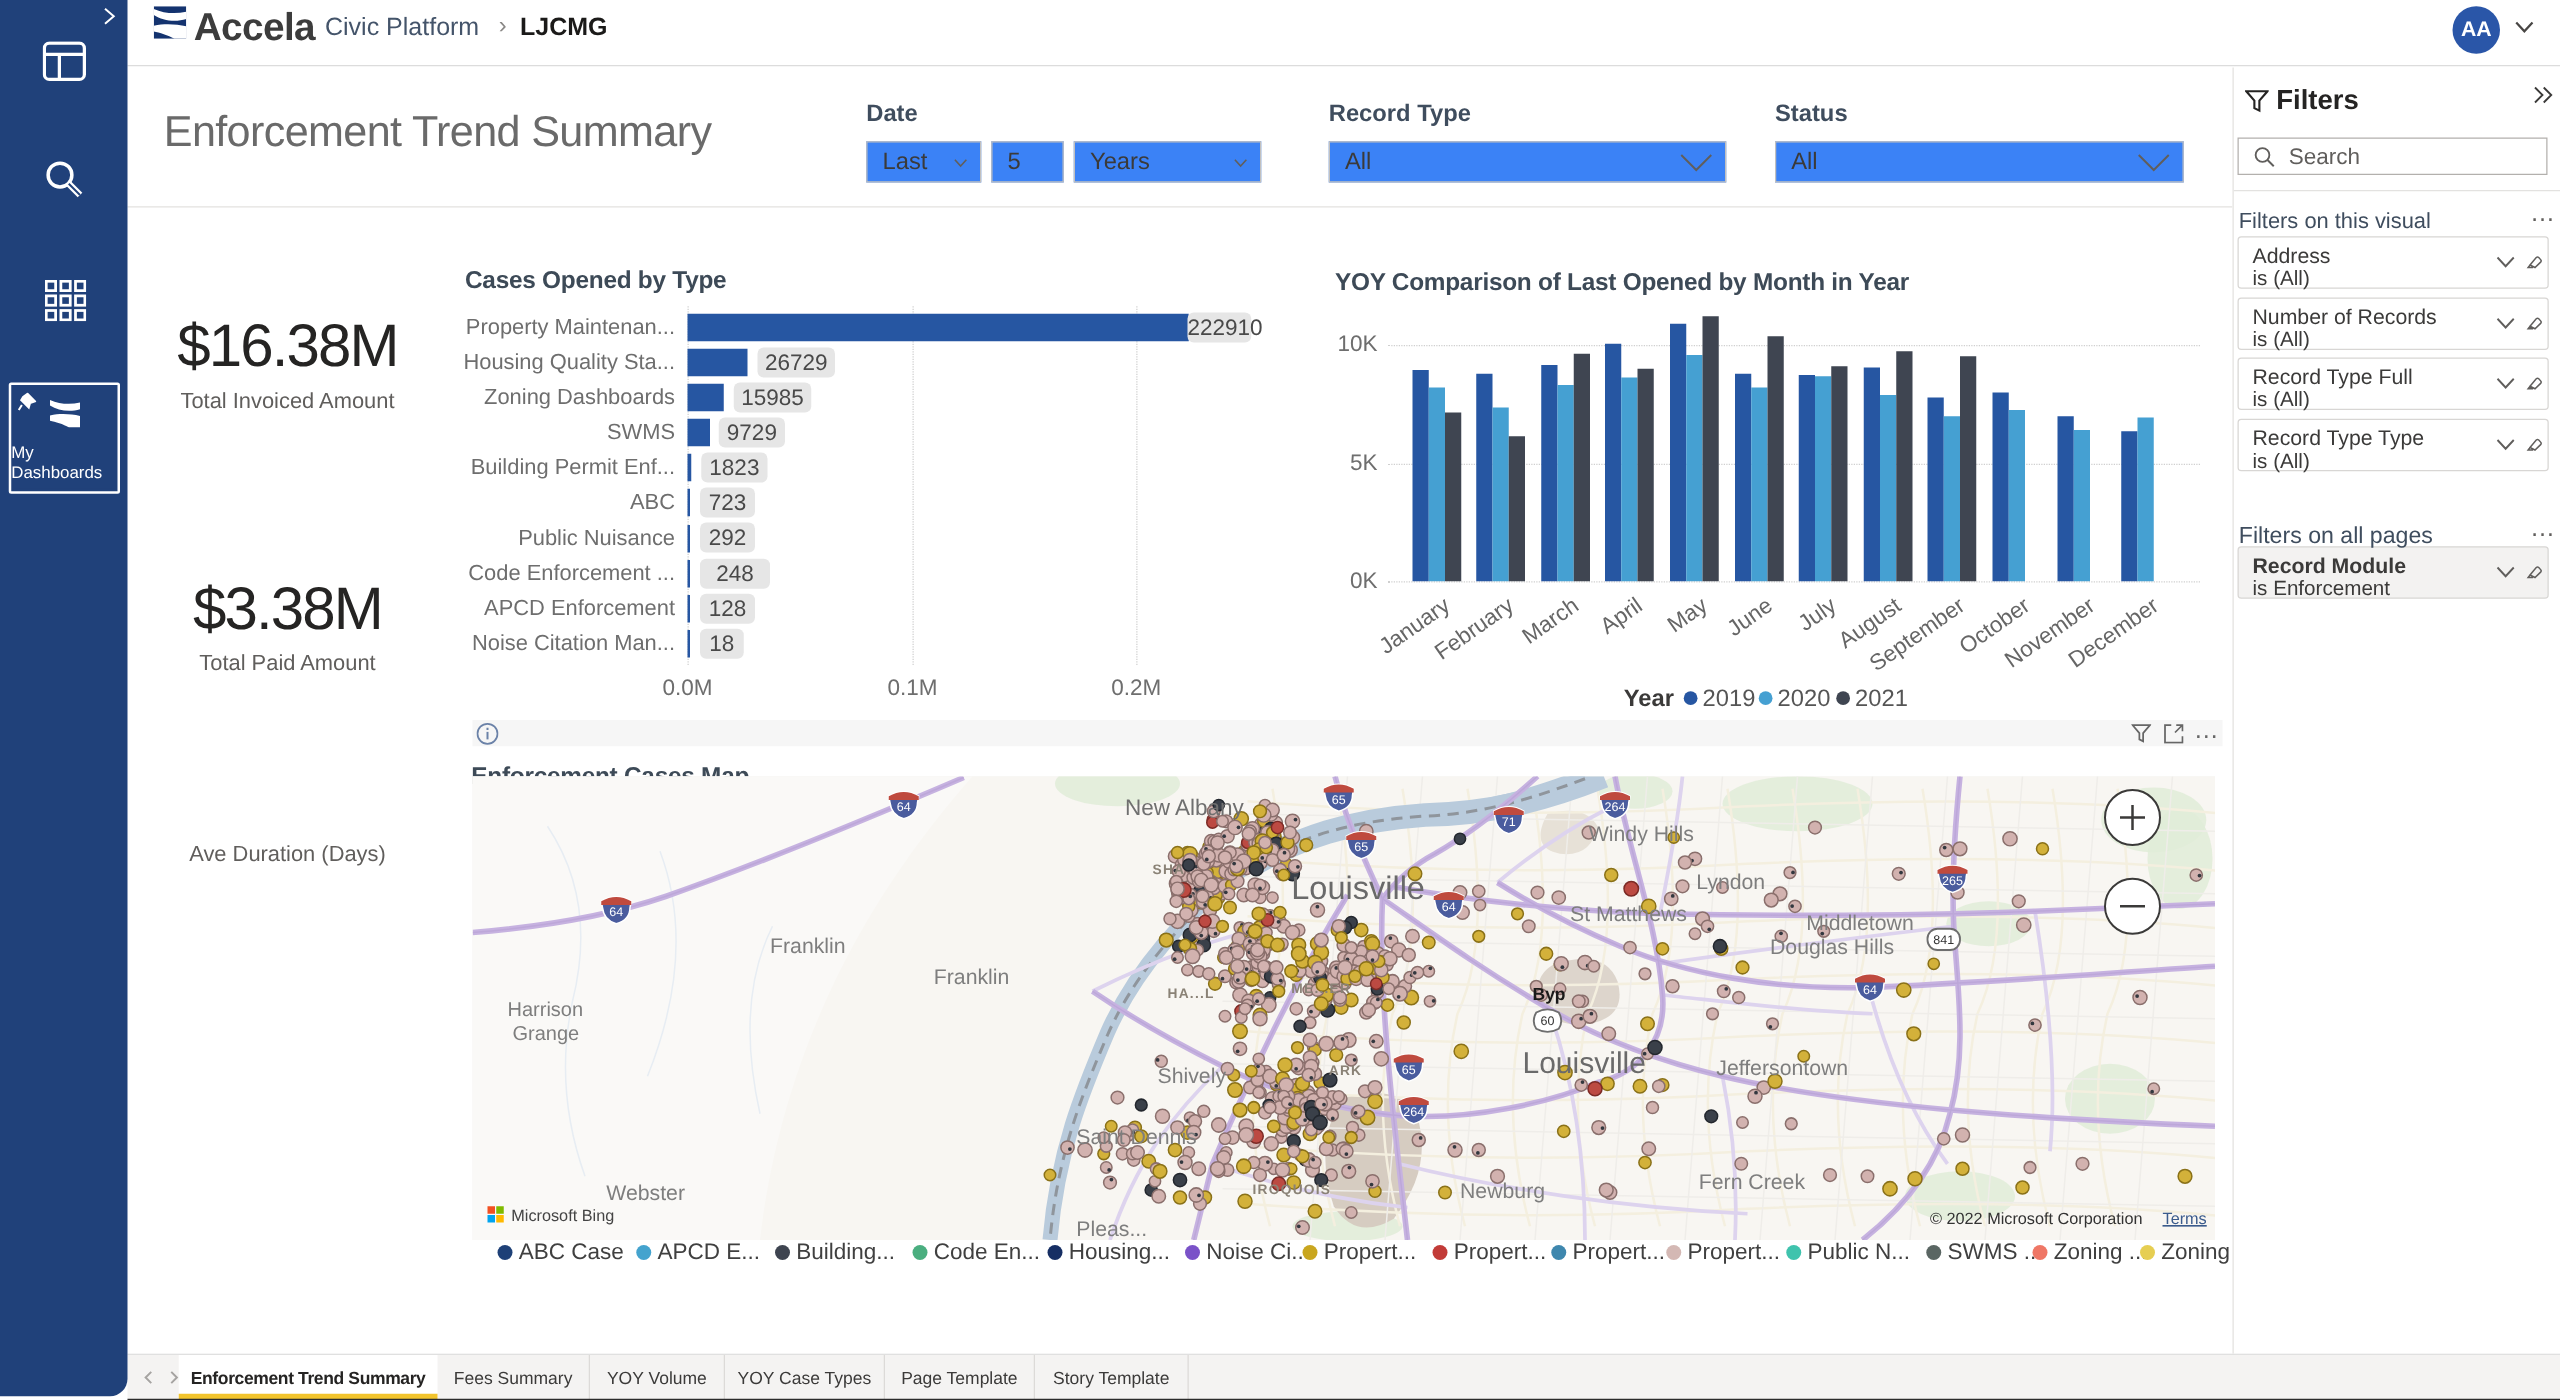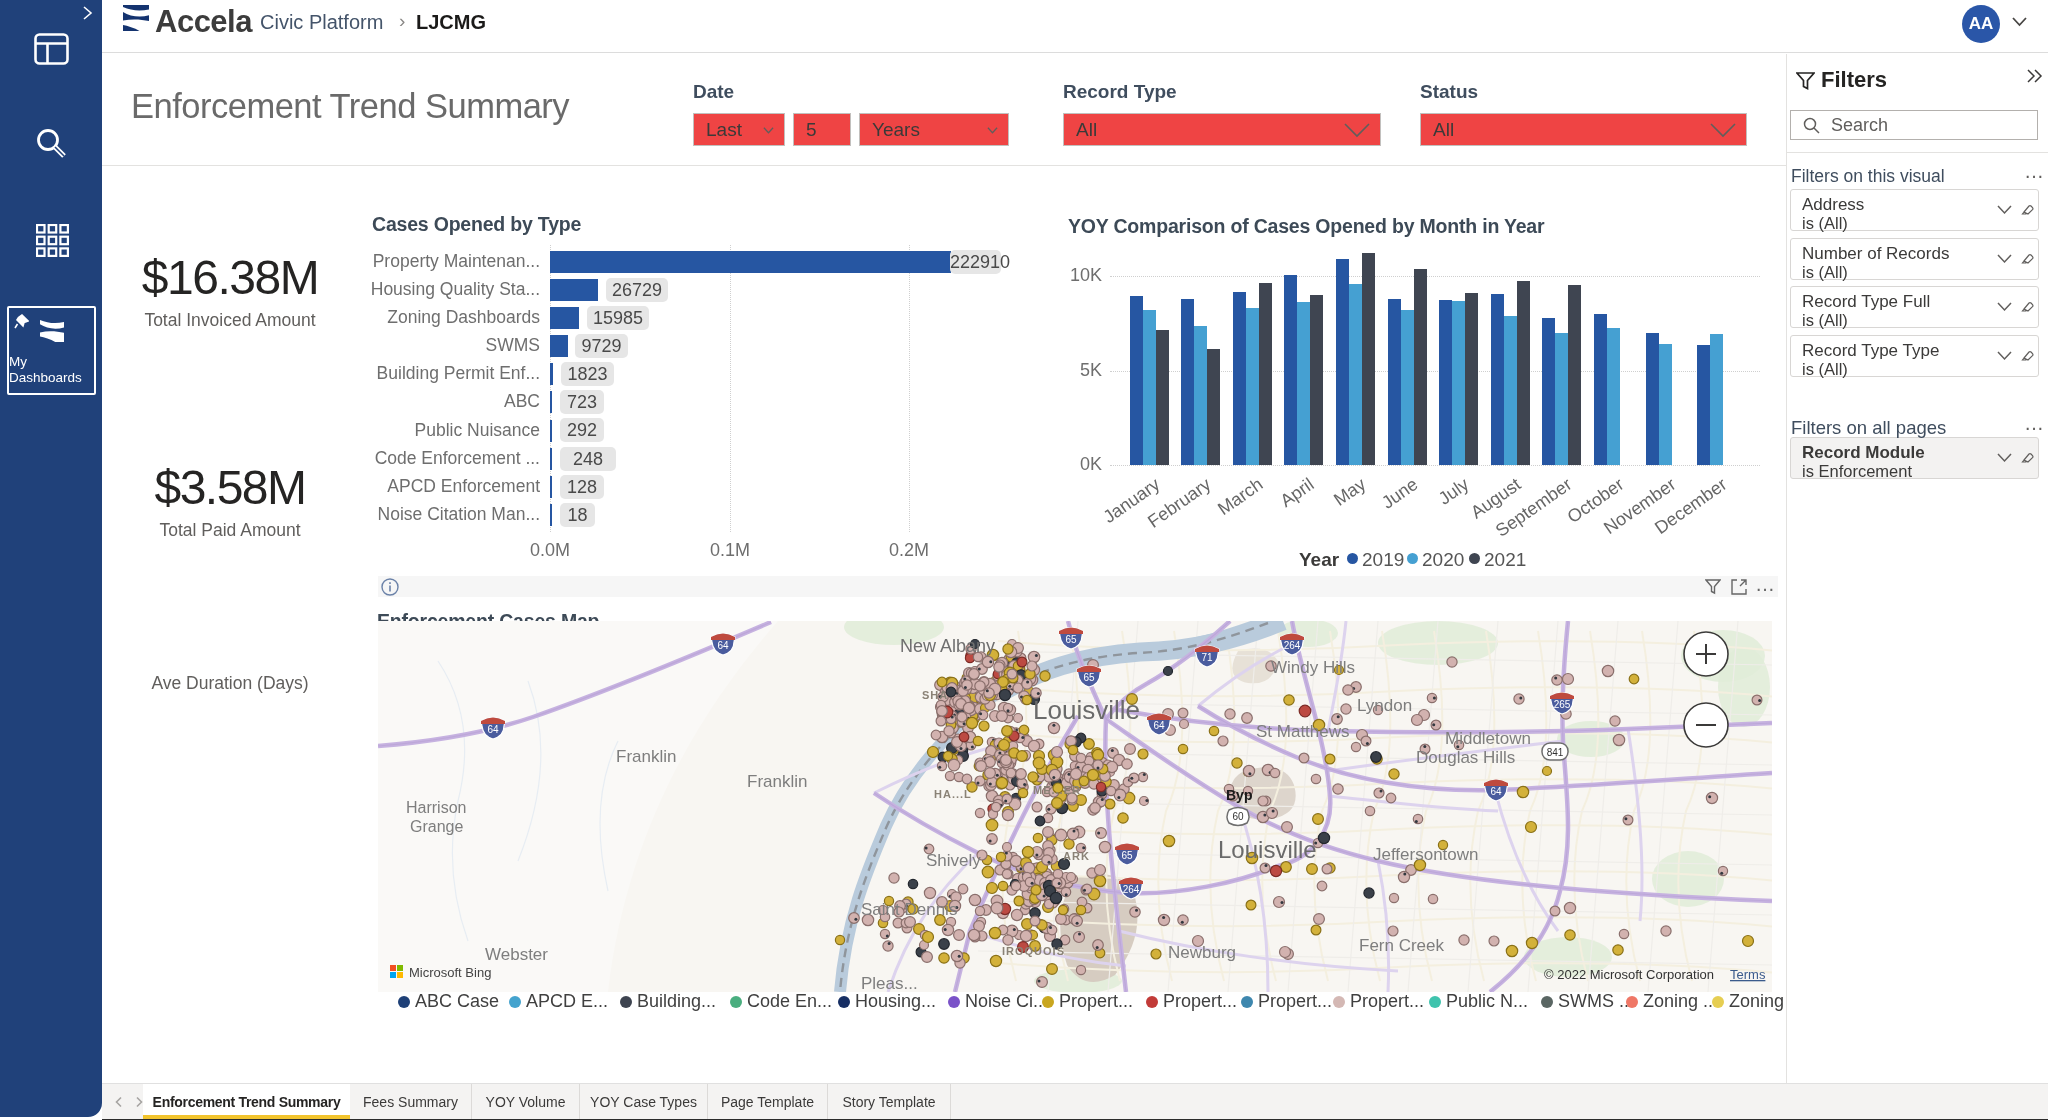--- a/index.html
+++ b/index.html
@@ -13,21 +13,21 @@
   
   #navbar { left:102px; top:0; width:1946px; height:53px; background:#fff;
     border-bottom:1px solid #dcdcdc; z-index:4; }
   
   #titlerow { left:102px; top:54px; width:1684px; height:112px; background:#fff;
     border-bottom:1px solid #e3e2e0; }
   .pagetitle { position:absolute; left:29px; top:33px; font-size:34.5px; color:#6a6a6a;
     letter-spacing:-0.5px; }
   .flabel { position:absolute; top:80px; font-size:19px; font-weight:bold; color:#3f4d5e; }
   .fbox { position:absolute; top:113px; height:33px; border:1px solid #c2c0be;
-    background:#ef4444; font-size:19px; color:#3b3a39; line-height:31px; padding-left:12px; }
+    background:#3b82f6; font-size:19px; color:#3b3a39; line-height:31px; padding-left:12px; }
   .fbox .chev { position:absolute; right:10px; top:11px; width:11px; height:11px; }
   
   .kpi { position:absolute; width:320px; text-align:center; color:#252423; }
   .kpi .big { font-size:48px; letter-spacing:-1.5px; }
   .kpi .lab { font-size:17.5px; color:#605e5c; margin-top:5px; }
   
   .ctitle { position:absolute; font-size:19.5px; font-weight:bold; color:#3d4a57; letter-spacing:-0.2px;margin-top:12px; }
   .axlab { position:absolute; font-size:18px; color:#6e6e6e; }
   .vgrid { position:absolute; width:0px; border-left:1px dotted #cfcfcf; }
   .hgrid { position:absolute; height:0px; border-top:1px dotted #cfcfcf; }
@@ -143,21 +143,21 @@
           <path d="M1,1 L13,13 L25,1" fill="none" stroke="#605e5c" stroke-width="1.6"></path>
         </svg>
     </div>
   </div>
 
   <div class="kpi" style="left:70px;top:250px;">
     <div class="big">$16.38M</div>
     <div class="lab">Total Invoiced Amount</div>
   </div>
   <div class="kpi" style="left:70px;top:460px;">
-    <div class="big">$3.58M</div>
+    <div class="big">$3.38M</div>
     <div class="lab">Total Paid Amount</div>
   </div>
   <div class="kpi" style="left:70px;top:668px;">
     <div class="lab">Ave Duration (Days)</div>
   </div>
 
   <div class="ctitle" style="left:372px;top:201px;">Cases Opened by Type</div>
   <div class="vgrid" style="left:550px;top:245px;height:287px;"></div>
   <div class="vgrid" style="left:730px;top:245px;height:287px;"></div>
   <div class="vgrid" style="left:909px;top:245px;height:287px;"></div>
@@ -188,21 +188,21 @@
   <div class="bcat" style="left:320px;top:476px;">APCD Enforcement</div>
   <div class="bbar" style="left:550px;top:476px;width:1.6px;height:22px;"></div>
   <div class="bpill" style="left:560px;top:475px;width:44px;">128</div>
   <div class="bcat" style="left:320px;top:504px;">Noise Citation Man...</div>
   <div class="bbar" style="left:550px;top:504px;width:1.6px;height:22px;"></div>
   <div class="bpill" style="left:560px;top:503px;width:35px;">18</div>
   <div class="axlab" style="left:520px;top:540px;width:60px;text-align:center;">0.0M</div>
   <div class="axlab" style="left:700px;top:540px;width:60px;text-align:center;">0.1M</div>
   <div class="axlab" style="left:879px;top:540px;width:60px;text-align:center;">0.2M</div>
 
-  <div class="ctitle" style="left:1068px;top:203px;">YOY Comparison of Cases Opened by Month in Year</div>
+  <div class="ctitle" style="left:1068px;top:203px;">YOY Comparison of Last Opened by Month in Year</div>
   <div class="hgrid" style="left:1110px;top:276px;width:650px;"></div>
   <div class="hgrid" style="left:1110px;top:371px;width:650px;"></div>
   <div class="hgrid" style="left:1110px;top:465px;width:650px;"></div>
   <div class="axlab" style="left:1050px;top:265px;width:52px;text-align:right;">10K</div>
   <div class="axlab" style="left:1050px;top:360px;width:52px;text-align:right;">5K</div>
   <div class="axlab" style="left:1050px;top:454px;width:52px;text-align:right;">0K</div>
   <div class="ybar" style="left:1129.6px;top:296px;width:13px;height:169px;background:#2656A2;"></div>
   <div class="ybar" style="left:1142.6px;top:310px;width:13px;height:155px;background:#45A0D2;"></div>
   <div class="ybar" style="left:1155.6px;top:330px;width:13px;height:135px;background:#3F4551;"></div>
   <div class="mlab" style="left:1022px;top:474px;">January</div>

